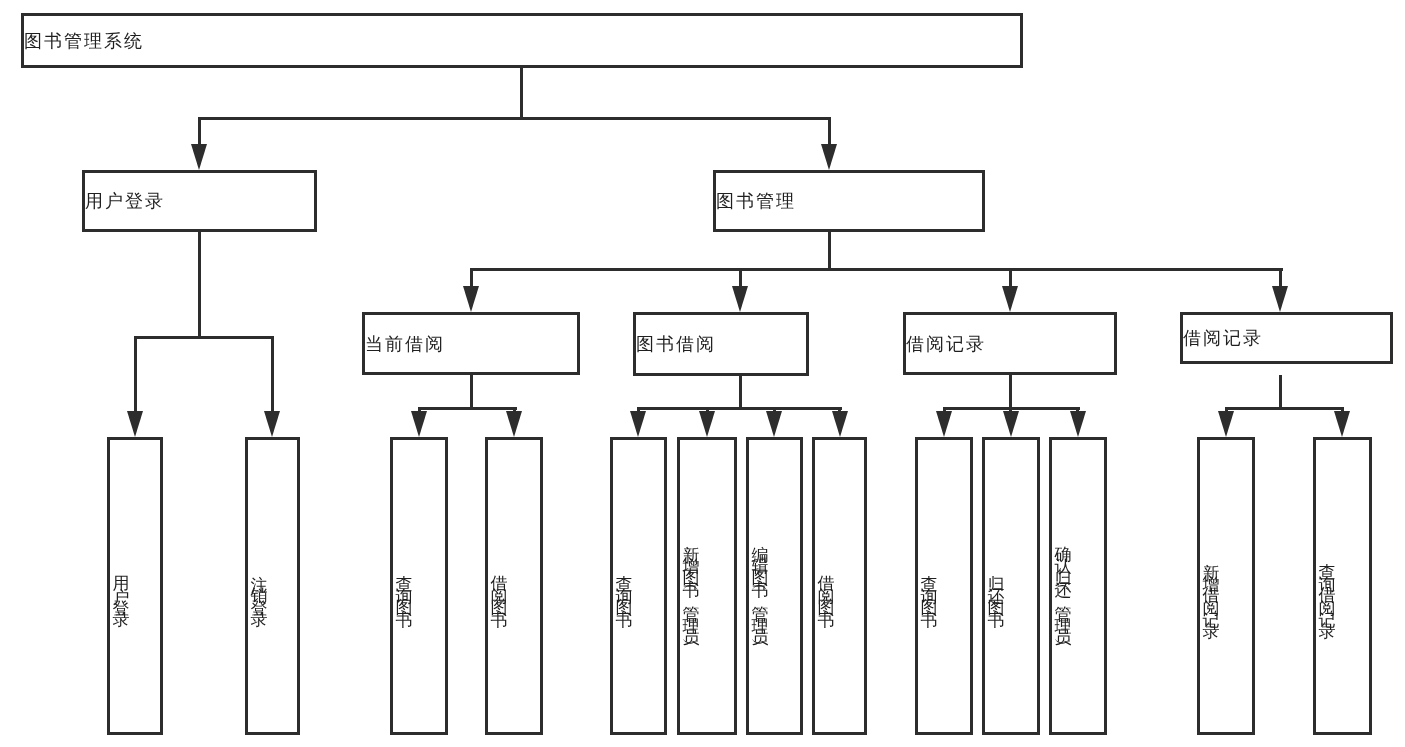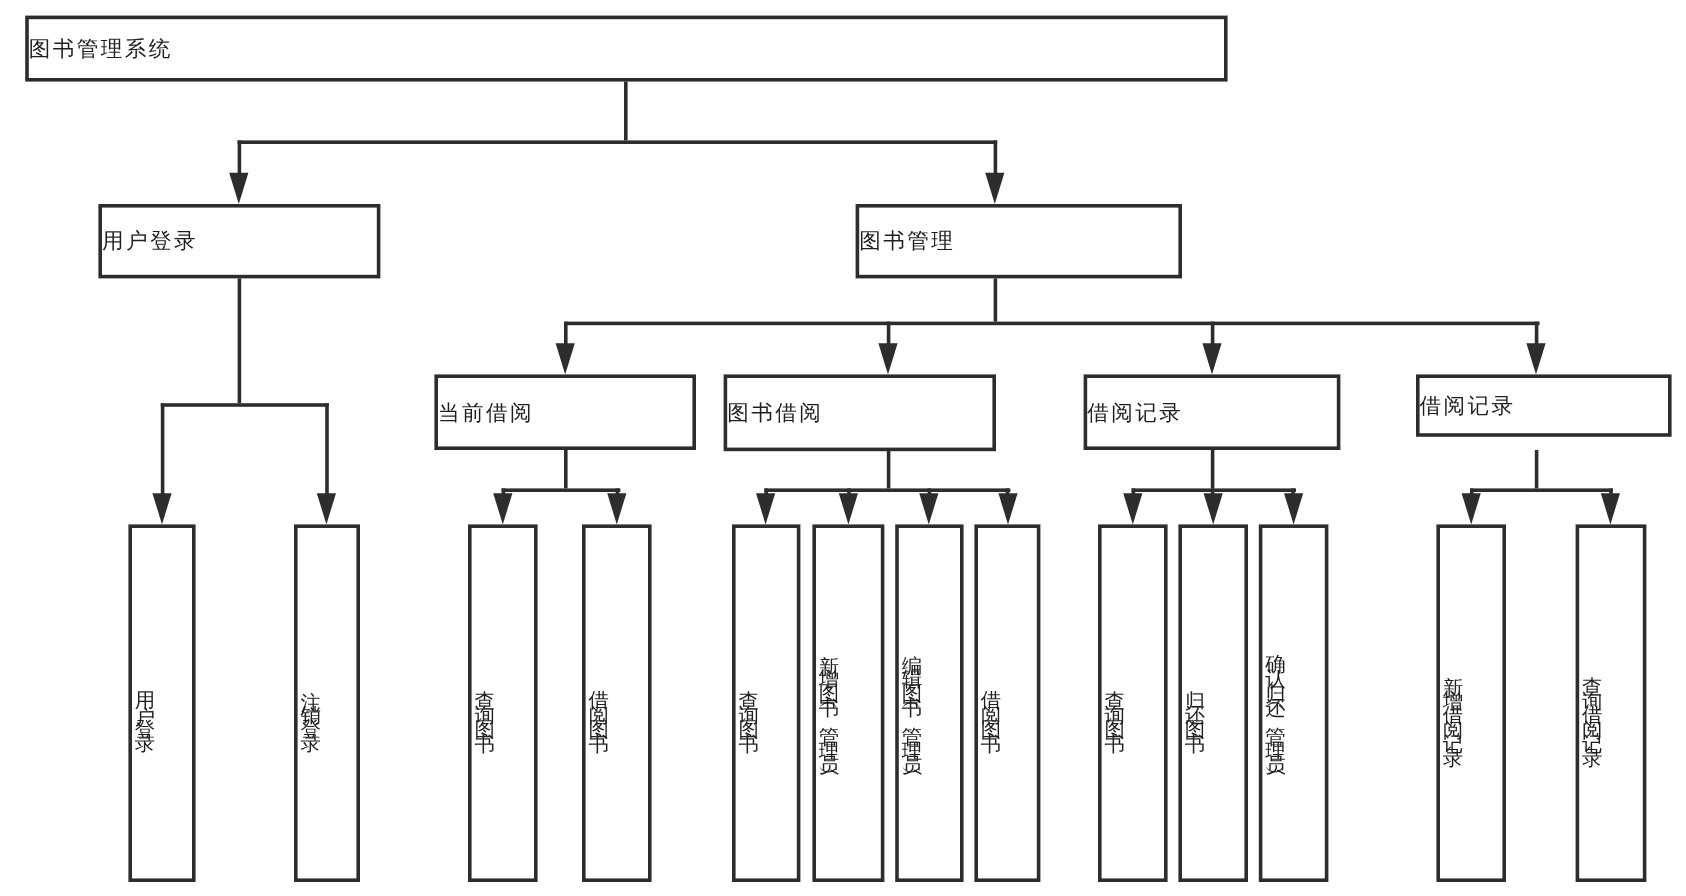--- a/index.html
+++ b/index.html
@@ -48,21 +48,21 @@
   <div class="box h" style="left:82px;top:170px;width:235px;height:62px">
     <span class="lbl">用户登录</span>
   </div>
   <div class="box h" style="left:713px;top:170px;width:272px;height:62px">
     <span class="lbl">图书管理</span>
   </div>
 
   <div class="box h" style="left:362px;top:312px;width:218px;height:63px">
     <span class="lbl">当前借阅</span>
   </div>
-  <div class="box h" style="left:603px;top:312px;width:227px;height:64px">
+  <div class="box h" style="left:633px;top:312px;width:176px;height:64px">
     <span class="lbl">图书借阅</span>
   </div>
   <div class="box h" style="left:903px;top:312px;width:214px;height:63px">
     <span class="lbl">借阅记录</span>
   </div>
   <div class="box h" style="left:1180px;top:312px;width:213px;height:52px">
     <span class="lbl">借阅记录</span>
   </div>
 
   <div class="box v" style="left:107px;top:437px;width:56px;height:298px">

